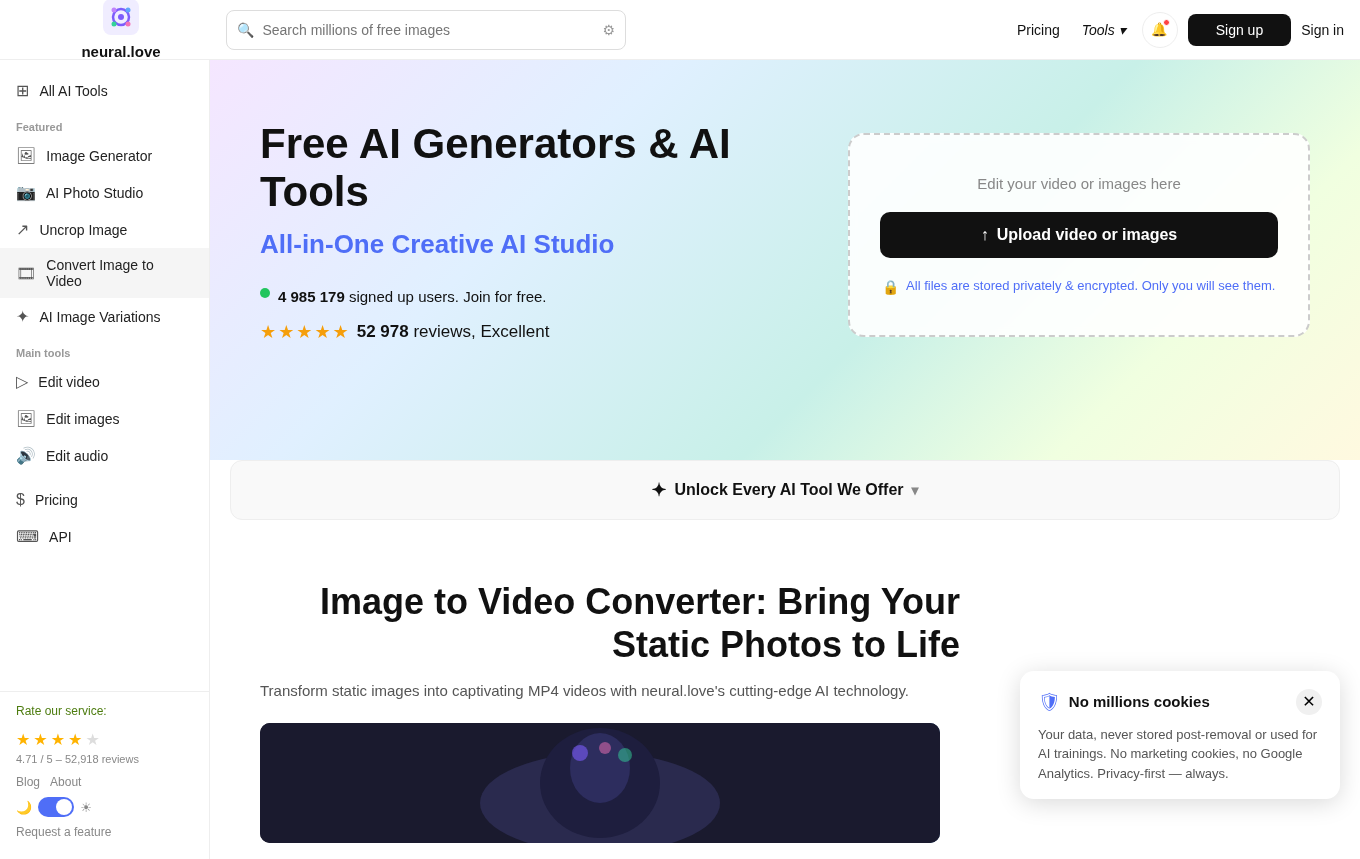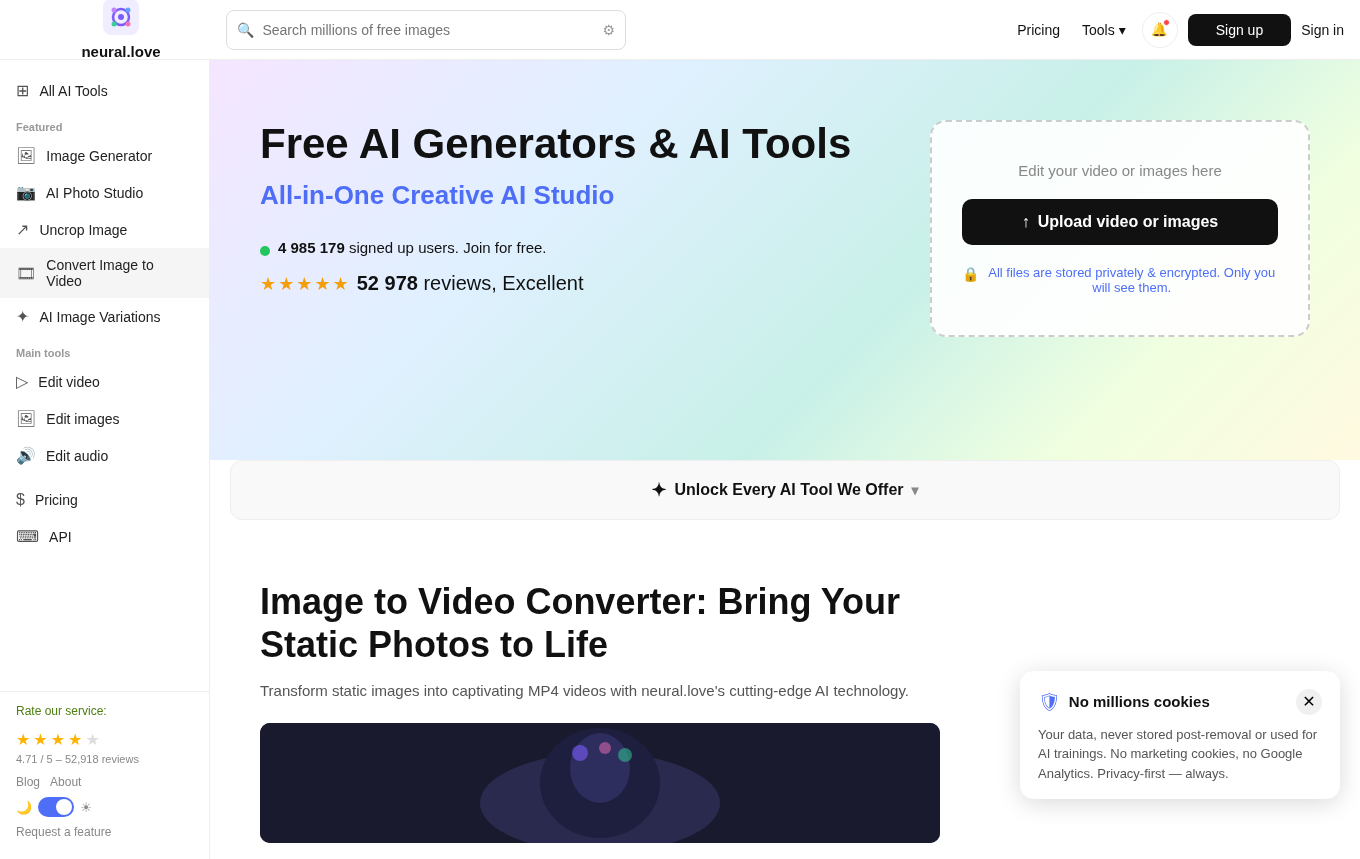--- a/index.html
+++ b/index.html
@@ -14,21 +14,21 @@
     .logo-icon { width: 36px; height: 36px; }
     .search-bar {
       flex: 1; max-width: 400px; display: flex; align-items: center;
       border: 1px solid #ddd; border-radius: 8px; padding: 0 10px; gap: 8px; height: 40px;
     }
     .search-bar input { border: none; outline: none; font-size: 14px; flex: 1; background: transparent; color: #555; }
     .search-icon { color: #999; font-size: 14px; }
     .filter-icon { color: #999; font-size: 14px; cursor: pointer; margin-left: auto; }
     .nav-right { margin-left: auto; display: flex; align-items: center; gap: 10px; }
     .nav-pricing { font-size: 14px; color: #111; cursor: pointer; padding: 0 6px; }
-    .nav-tools { display: flex; align-items: center; gap: 4px; font-size: 14px; color: #111; cursor: pointer; padding: 0 6px; }
+    .nav-tools { display: flex; align-items: center; gap: 4px; font-size: 14px; color: #111; cursor: pointer; padding: 0 6px; font-style: italic; }
     .bell-btn { position: relative; width: 36px; height: 36px; border-radius: 50%; border: 1px solid #eee; display: flex; align-items: center; justify-content: center; cursor: pointer; background: #fff; }
     .bell-dot { position: absolute; top: 6px; right: 7px; width: 7px; height: 7px; background: #f44; border-radius: 50%; border: 1.5px solid #fff; }
     .btn-signup { background: #111; color: #fff; border: none; border-radius: 8px; padding: 8px 28px; font-size: 14px; cursor: pointer; font-weight: 400; }
     .btn-signin { background: transparent; color: #111; border: none; font-size: 14px; cursor: pointer; font-weight: 500; }
 
     
     .body-wrap { display: flex; flex: 1; overflow: hidden; }
 
     
     .sidebar {
@@ -63,35 +63,35 @@
     
     .hero {
       position: relative; padding: 60px 50px 50px;
       background: linear-gradient(135deg, #f5e6ff 0%, #e0f0ff 30%, #c8f0e8 60%, #f0ffe0 80%, #fff9e0 100%);
       min-height: 400px; display: flex; gap: 24px; align-items: flex-start;
       overflow: hidden;
     }
     .hero-left { flex: 1; }
     .hero-title { font-size: 42px; font-weight: 800; color: #111; line-height: 1.15; margin-bottom: 12px; }
     .hero-subtitle { font-size: 26px; font-weight: 700; color: #4f6ef7; margin-bottom: 28px; }
-    .hero-users { display: flex; align-items: flex-end; gap: 8px; margin-bottom: 16px; }
+    .hero-users { display: flex; align-items: flex-start; gap: 8px; margin-bottom: 16px; }
     .green-dot { width: 10px; height: 10px; background: #22c55e; border-radius: 50%; flex-shrink: 0; }
     .hero-users-text { font-size: 15px; color: #111; }
     .hero-users-text strong { font-weight: 700; }
     .hero-reviews { display: flex; align-items: center; gap: 8px; }
     .review-stars { display: flex; gap: 2px; font-size: 18px; color: #f59e0b; }
-    .review-text { font-size: 20px; color: #111; }
+    .review-text { font-size: 17px; color: #111; }
     .review-text strong { font-weight: 700; }
 
     
     .upload-card {
-      width: 380px; min-width: 380px; background: rgba(255,255,255,0.9);
+      width: 462px; min-width: 380px; background: rgba(255,255,255,0.9);
       border-radius: 16px; border: 2px dashed #ccc; padding: 40px 30px;
       display: flex; flex-direction: column; align-items: center; gap: 20px;
-      text-align: center; backdrop-filter: blur(4px);
+      text-align: center; backdrop-filter: blur(4px); margin-top: 13px;
     }
     .upload-card-hint { font-size: 15px; color: #888; }
     .btn-upload {
       background: #111; color: #fff; border: none; border-radius: 10px;
       padding: 14px 28px; font-size: 16px; cursor: pointer; display: flex;
       align-items: center; gap: 8px; font-weight: 600; width: 100%; justify-content: center;
     }
     .upload-privacy { font-size: 13px; color: #4f6ef7; display: flex; align-items: flex-start; gap: 6px; }
     .lock-icon { font-size: 14px; flex-shrink: 0; margin-top: 1px; }
 
@@ -100,21 +100,21 @@
       margin: 0 20px 30px; background: #f9f9f9; border-radius: 12px;
       border: 1px solid #eee; padding: 18px 30px;
       display: flex; align-items: center; justify-content: center;
       font-size: 16px; font-weight: 600; color: #111; cursor: pointer; gap: 8px;
     }
     .unlock-icon { font-size: 18px; }
     .chevron-icon { font-size: 14px; color: #888; }
 
     
     .converter-section { padding: 30px 50px 20px; }
-    .converter-title { font-size: 36px; font-weight: 800; color: #111; line-height: 1.2; margin-bottom: 16px; max-width: 700px; }
+    .converter-title { font-size: 36px; font-weight: 800; color: #111; line-height: 1.2; margin-bottom: 16px; max-width: 700px; text-align: right; }
     .converter-desc { font-size: 15px; color: #555; margin-bottom: 24px; }
     .converter-image { width: 100%; max-width: 680px; height: 120px; background: #111; border-radius: 10px; overflow: hidden; position: relative; }
     .converter-image-inner { width: 100%; height: 100%; background: linear-gradient(90deg, #1a1a2e, #16213e, #0f3460); display: flex; align-items: center; justify-content: center; }
 
     
     .cookie-notice {
       position: fixed; bottom: 60px; right: 20px; width: 320px;
       background: #fff; border-radius: 14px; box-shadow: 0 4px 24px rgba(0,0,0,0.15);
       padding: 18px 18px 16px; z-index: 100;
     }

